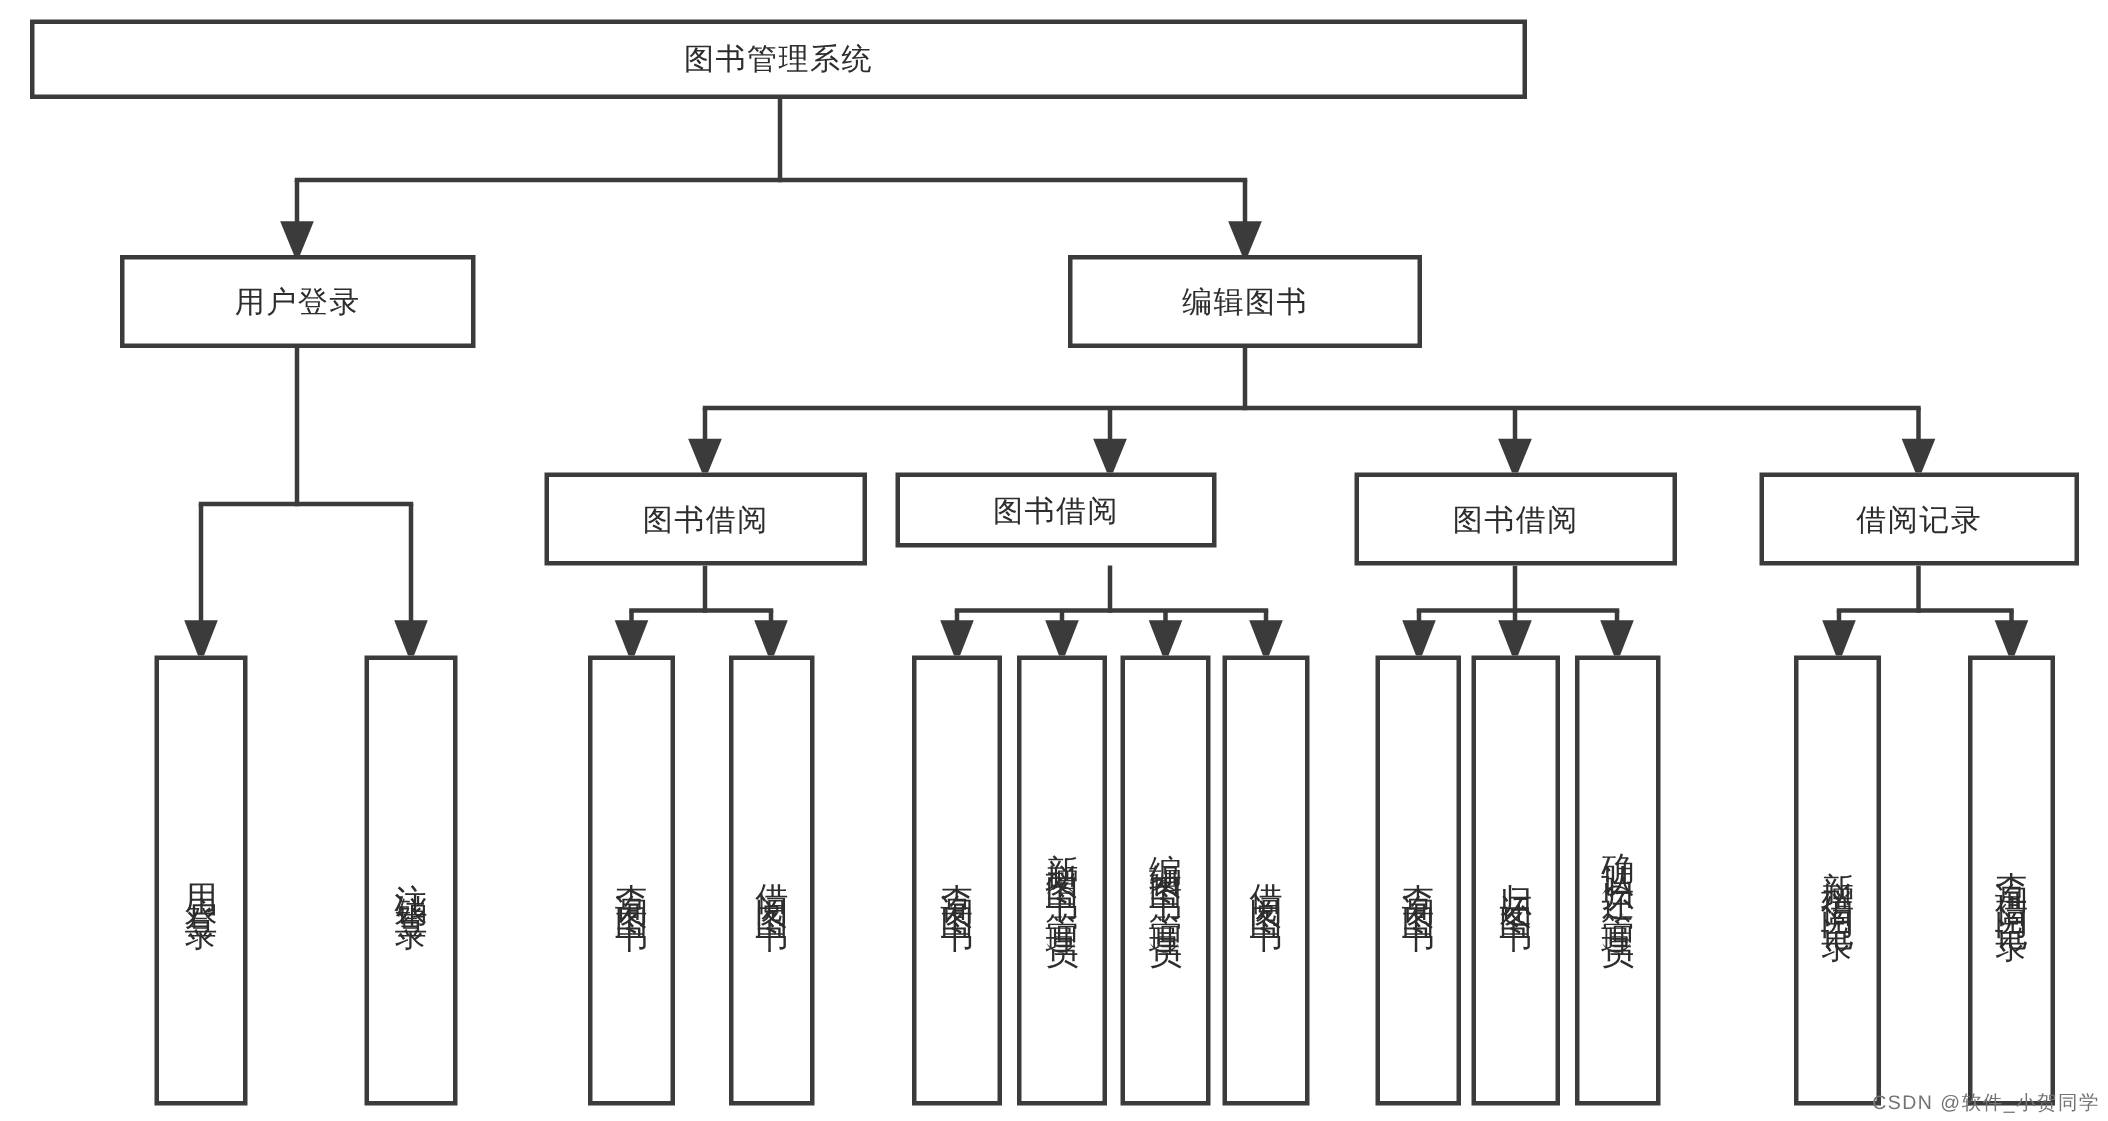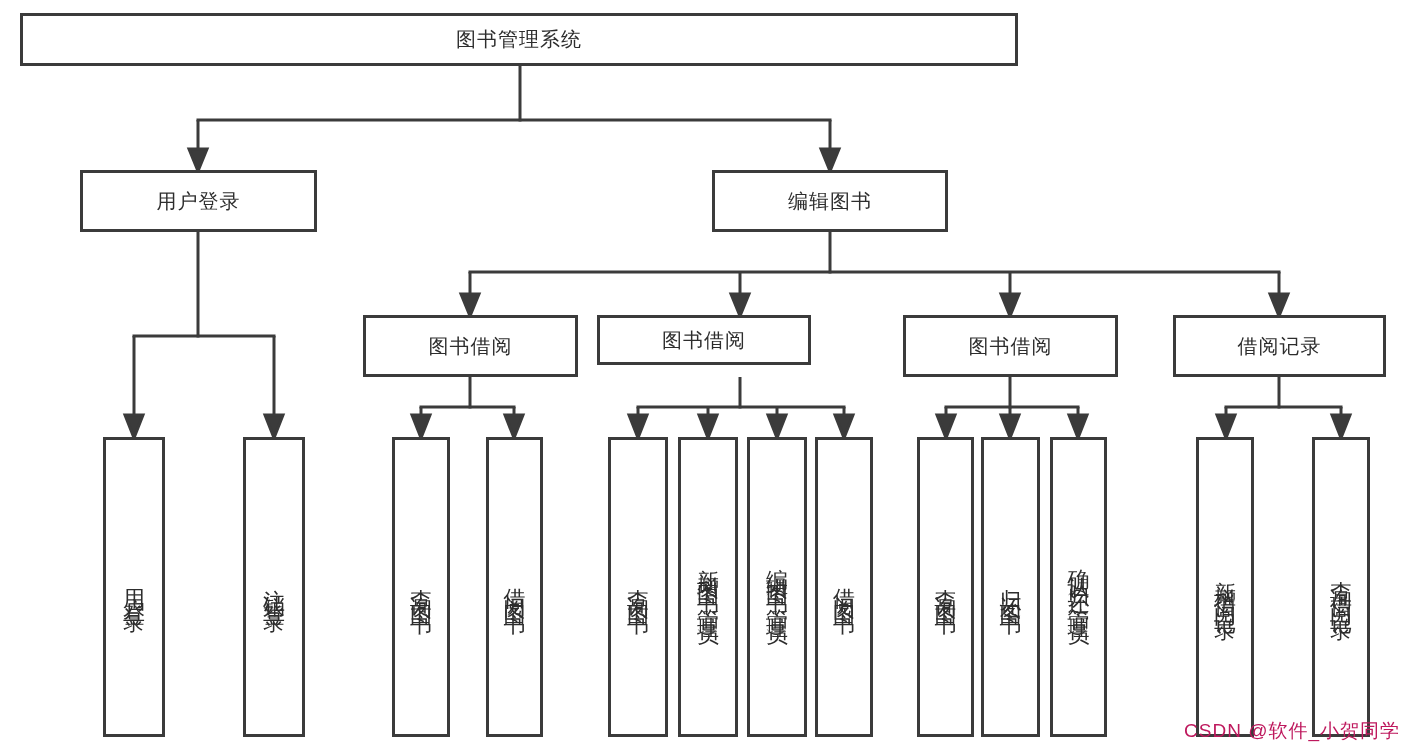--- a/index.html
+++ b/index.html
@@ -14,21 +14,21 @@
     display:flex; align-items:center; justify-content:center;
     color:#2d2d2d;
   }
   .node.h .lbl { font-size:20px; letter-spacing:1px; white-space:nowrap; }
   .node.v .lbl {
     writing-mode:vertical-rl; font-size:22px; letter-spacing:8px;
     white-space:nowrap;
   }
   .watermark {
     position:absolute; right:5px; bottom:3px;
-    font-size:19px; color:#be185d; letter-spacing:1px; white-space:nowrap;
+    font-size:13px; color:#737373; letter-spacing:1px; white-space:nowrap;
   }
 </style>
 </head>
 <body>
 
 <div class="canvas">
 
   <svg class="wires" width="1405" height="747" viewBox="0 0 1405 747">
     <g stroke="#3b3b3b" stroke-width="3" fill="#3b3b3b">
 

